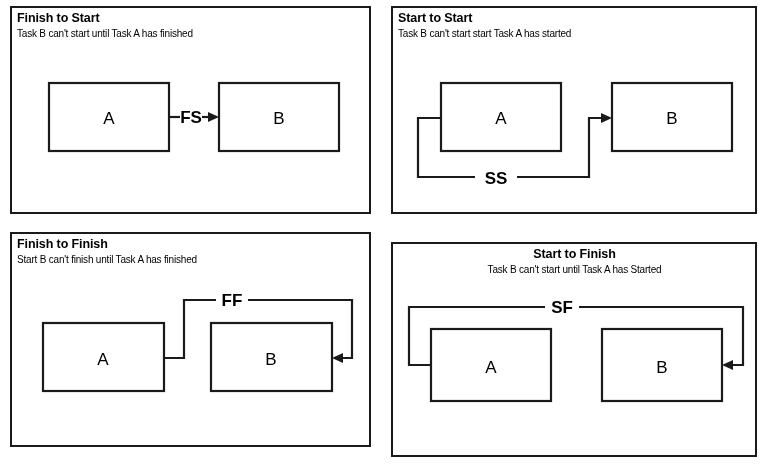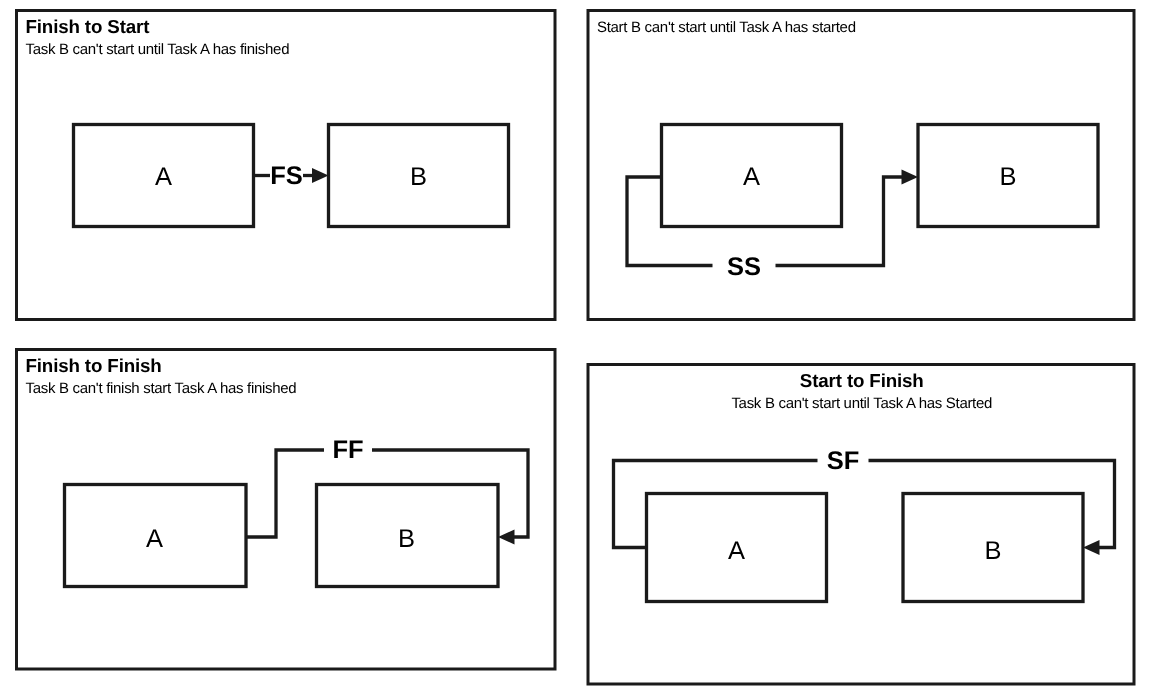--- a/index.html
+++ b/index.html
@@ -70,42 +70,43 @@
         <path class="ln" d="M157,109 L168,109"></path>
         <path class="ln" d="M190,109 L199,109"></path>
         <polygon class="hd" points="207,109 196,104 196,114"></polygon>
         <text class="linklabel" x="179" y="109">FS</text>
       </svg>
     </div>
   </div>
 
   <div class="panel p-ss">
     <div class="titles">
-      <div class="t-sub">Start B can't start until Task A has started</div>
+      <div class="t-main">Start to Start</div>
+      <div class="t-sub">Task B can't start start Task A has started</div>
     </div>
     <div class="diagram">
       <svg width="362" height="204" viewBox="0 0 362 204">
         <rect class="bx" x="48" y="75" width="120" height="68"></rect>
         <text class="boxlabel" x="108" y="110">A</text>
 
         <rect class="bx" x="219" y="75" width="120" height="68"></rect>
         <text class="boxlabel" x="279" y="110">B</text>
 
         <path class="ln" d="M48,110 L25,110 L25,169 L82,169"></path>
         <path class="ln" d="M124,169 L196,169 L196,110 L211,110"></path>
         <polygon class="hd" points="219,110 208,105 208,115"></polygon>
         <text class="linklabel" x="103" y="170">SS</text>
       </svg>
     </div>
   </div>
 
   <div class="panel p-ff">
     <div class="titles">
       <div class="t-main">Finish to Finish</div>
-      <div class="t-sub">Task B can't finish start Task A has finished</div>
+      <div class="t-sub">Start B can't finish until Task A has finished</div>
     </div>
     <div class="diagram">
       <svg width="357" height="211" viewBox="0 0 357 211">
         <rect class="bx" x="31" y="89" width="121" height="68"></rect>
         <text class="boxlabel" x="91" y="125">A</text>
 
         <rect class="bx" x="199" y="89" width="121" height="68"></rect>
         <text class="boxlabel" x="259" y="125">B</text>
 
         <path class="ln" d="M152,124 L172,124 L172,66 L204,66"></path>

